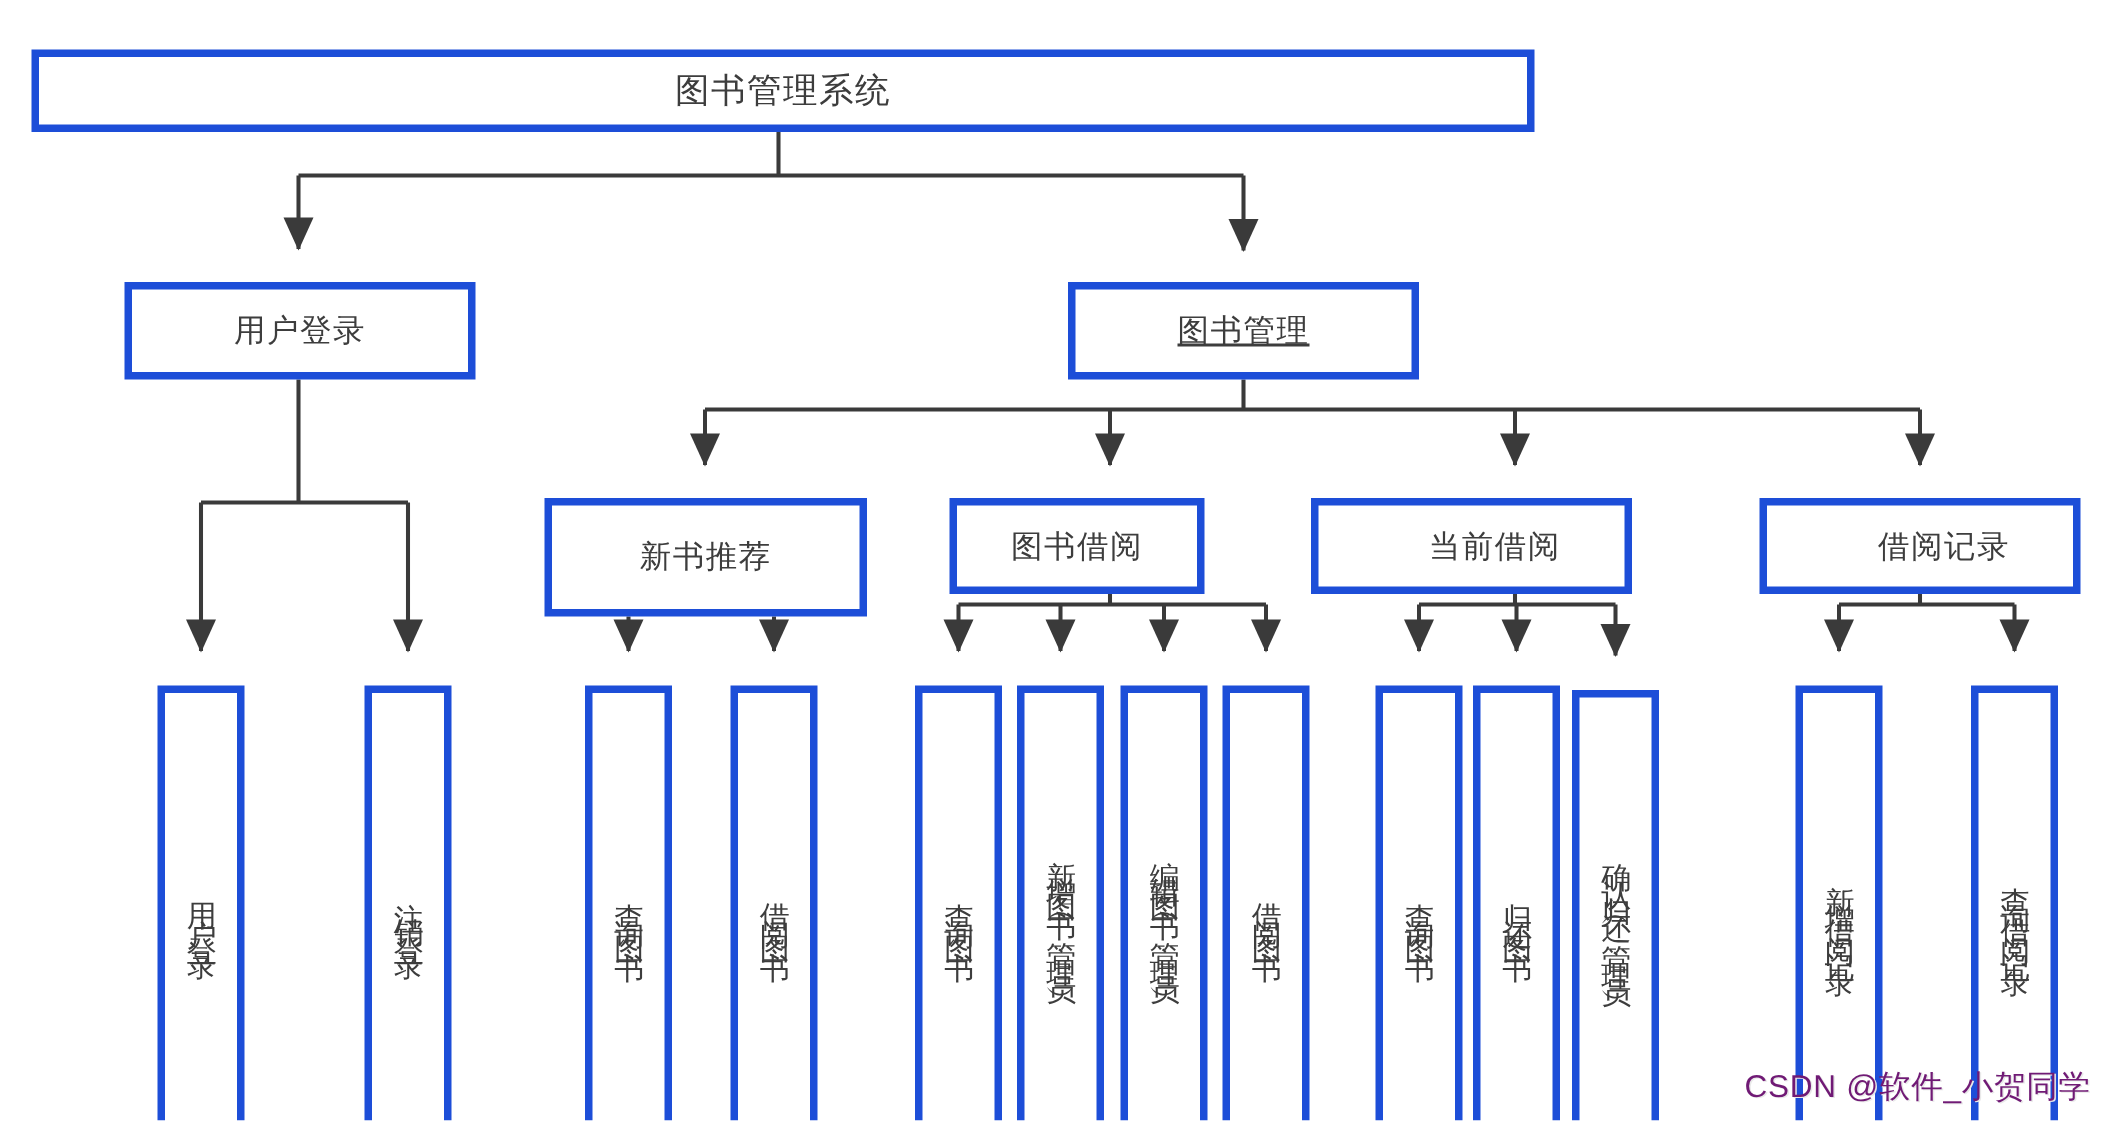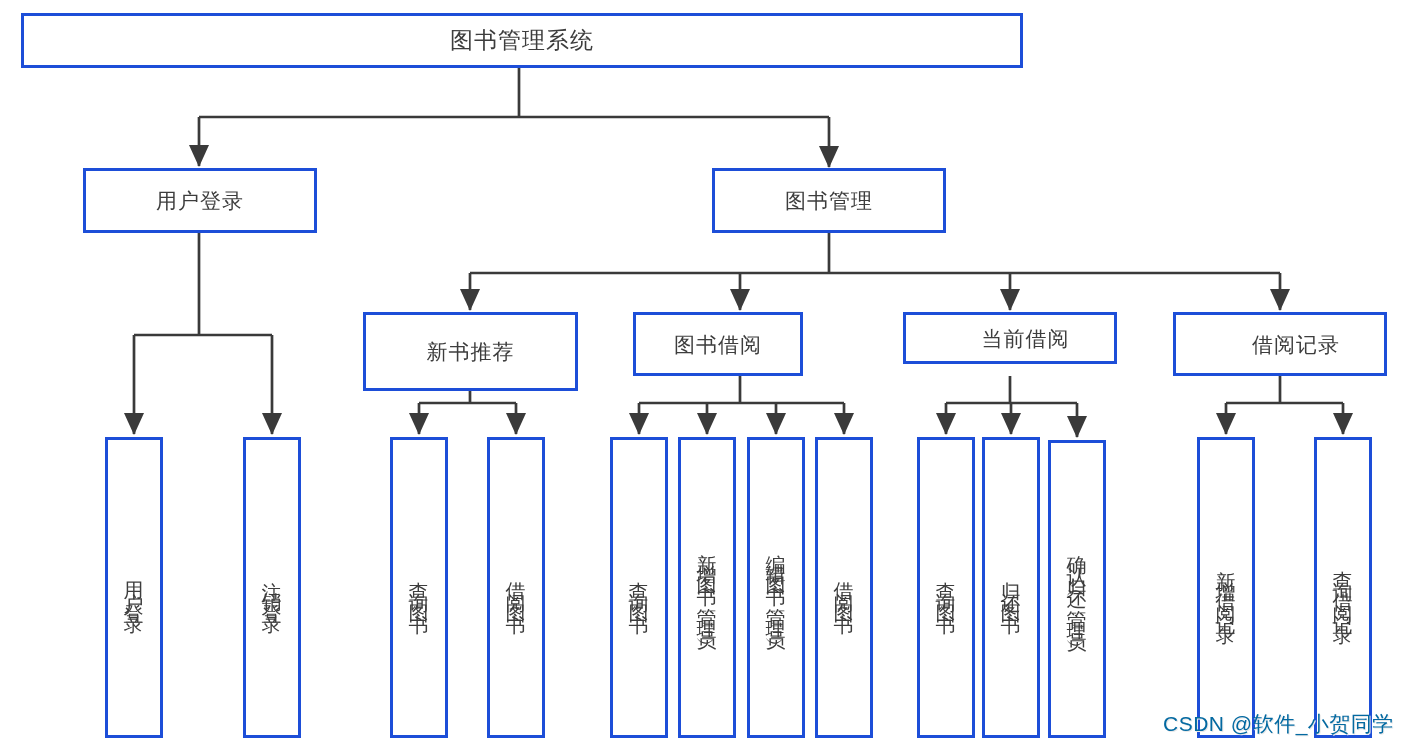--- a/index.html
+++ b/index.html
@@ -13,26 +13,27 @@
   }
   .wires {
     position: absolute;
     left: 0; top: 0;
     z-index: 1;
   }
   .box {
     position: absolute;
     box-sizing: border-box;
     background: #ffffff;
-    border: 3px solid #1d4ed8;
+    border: 5px solid #1d4ed8;
     display: flex;
     align-items: center;
     justify-content: center;
     color: #3d3d3d;
     z-index: 2;
+    margin-top: 20px;
   }
   .hlabel {
     font-size: 21px;
     letter-spacing: 1px;
     white-space: nowrap;
     line-height: 1;
   }
   .root .hlabel { font-size: 23px; }
   .vtext {
     writing-mode: vertical-rl;
@@ -40,21 +41,21 @@
     font-size: 20px;
     letter-spacing: 11px;
     line-height: 1;
     white-space: nowrap;
   }
   .watermark {
     position: absolute;
     left: 1163px;
     top: 710px;
     font-size: 21px;
-    color: #0369a1;
+    color: #701a75;
     letter-spacing: 0.5px;
     text-shadow: 1px 1px 0 #e9e9e9;
     z-index: 5;
     white-space: nowrap;
   }
 </style>
 </head>
 <body>
 
 <div class="stage">
@@ -103,31 +104,31 @@
     </g>
   </svg>
 
   <div class="box root" style="left:21px; top:13px; width:1002px; height:55px;">
     <span class="hlabel">图书管理系统</span>
   </div>
 
   <div class="box" style="left:83px; top:168px; width:234px; height:65px;">
     <span class="hlabel">用户登录</span>
   </div>
-  <div class="box" style="left:712px; top:168px; width:234px; height:65px;">
+  <div class="box" style="left:712px; top:168px; width:234px; height:65px;text-decoration:underline;">
     <span class="hlabel">图书管理</span>
   </div>
 
   <div class="box" style="left:363px; top:312px; width:215px; height:79px;">
     <span class="hlabel">新书推荐</span>
   </div>
   <div class="box" style="left:633px; top:312px; width:170px; height:64px;">
     <span class="hlabel">图书借阅</span>
   </div>
-  <div class="box" style="left:903px; top:312px; width:214px; height:52px;padding-left:31px;">
+  <div class="box" style="left:874px; top:312px; width:214px; height:64px;padding-left:31px;">
     <span class="hlabel">当前借阅</span>
   </div>
   <div class="box" style="left:1173px; top:312px; width:214px; height:64px;padding-left:32px;">
     <span class="hlabel">借阅记录</span>
   </div>
 
   <div class="box" style="left:105px; top:437px; width:58px; height:301px;">
     <span class="vtext">用户登录</span>
   </div>
   <div class="box" style="left:243px; top:437px; width:58px; height:301px;">

